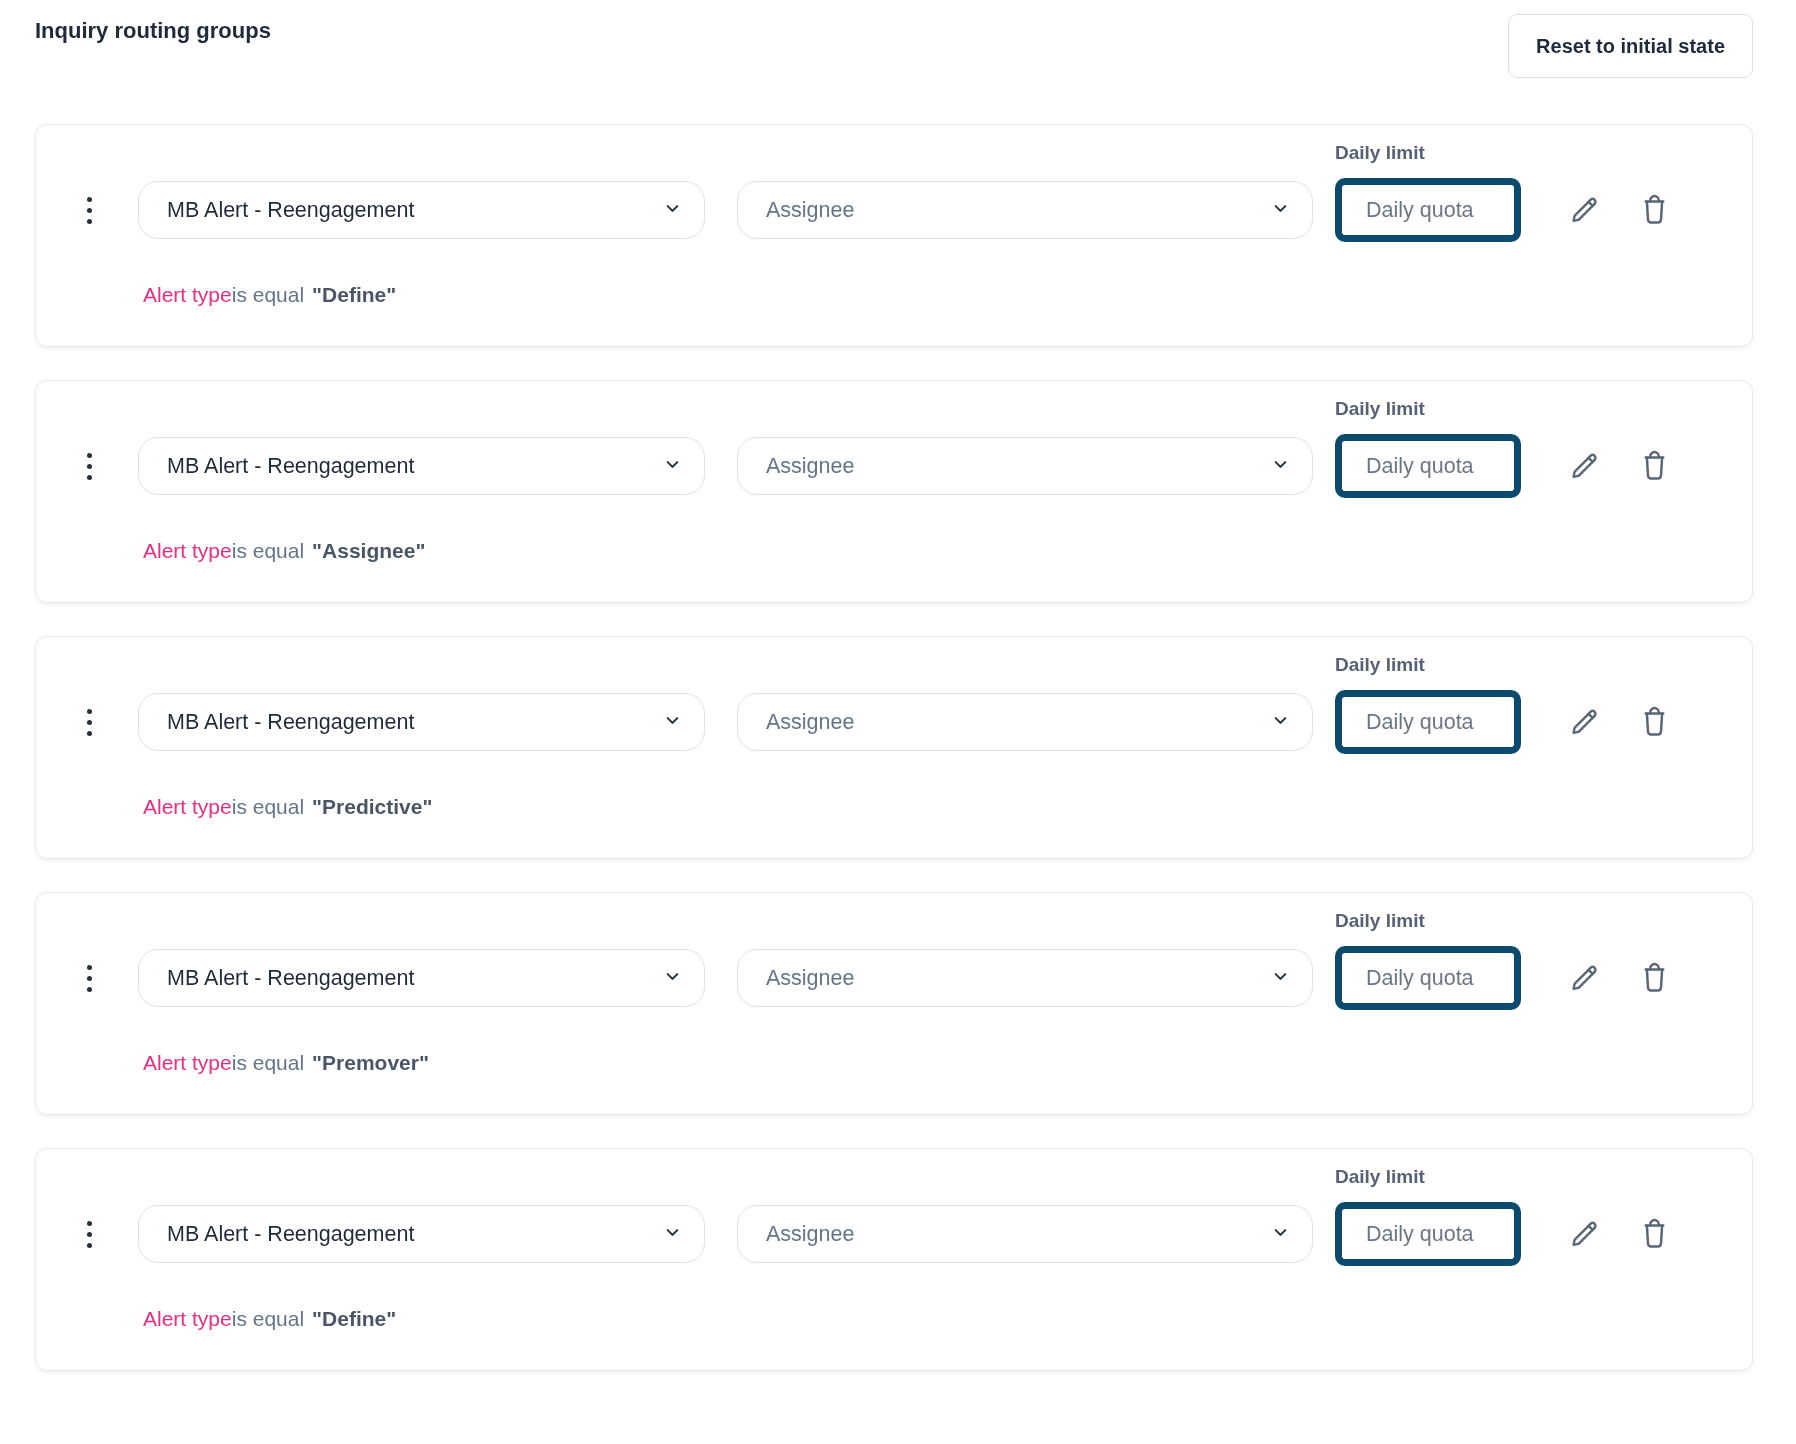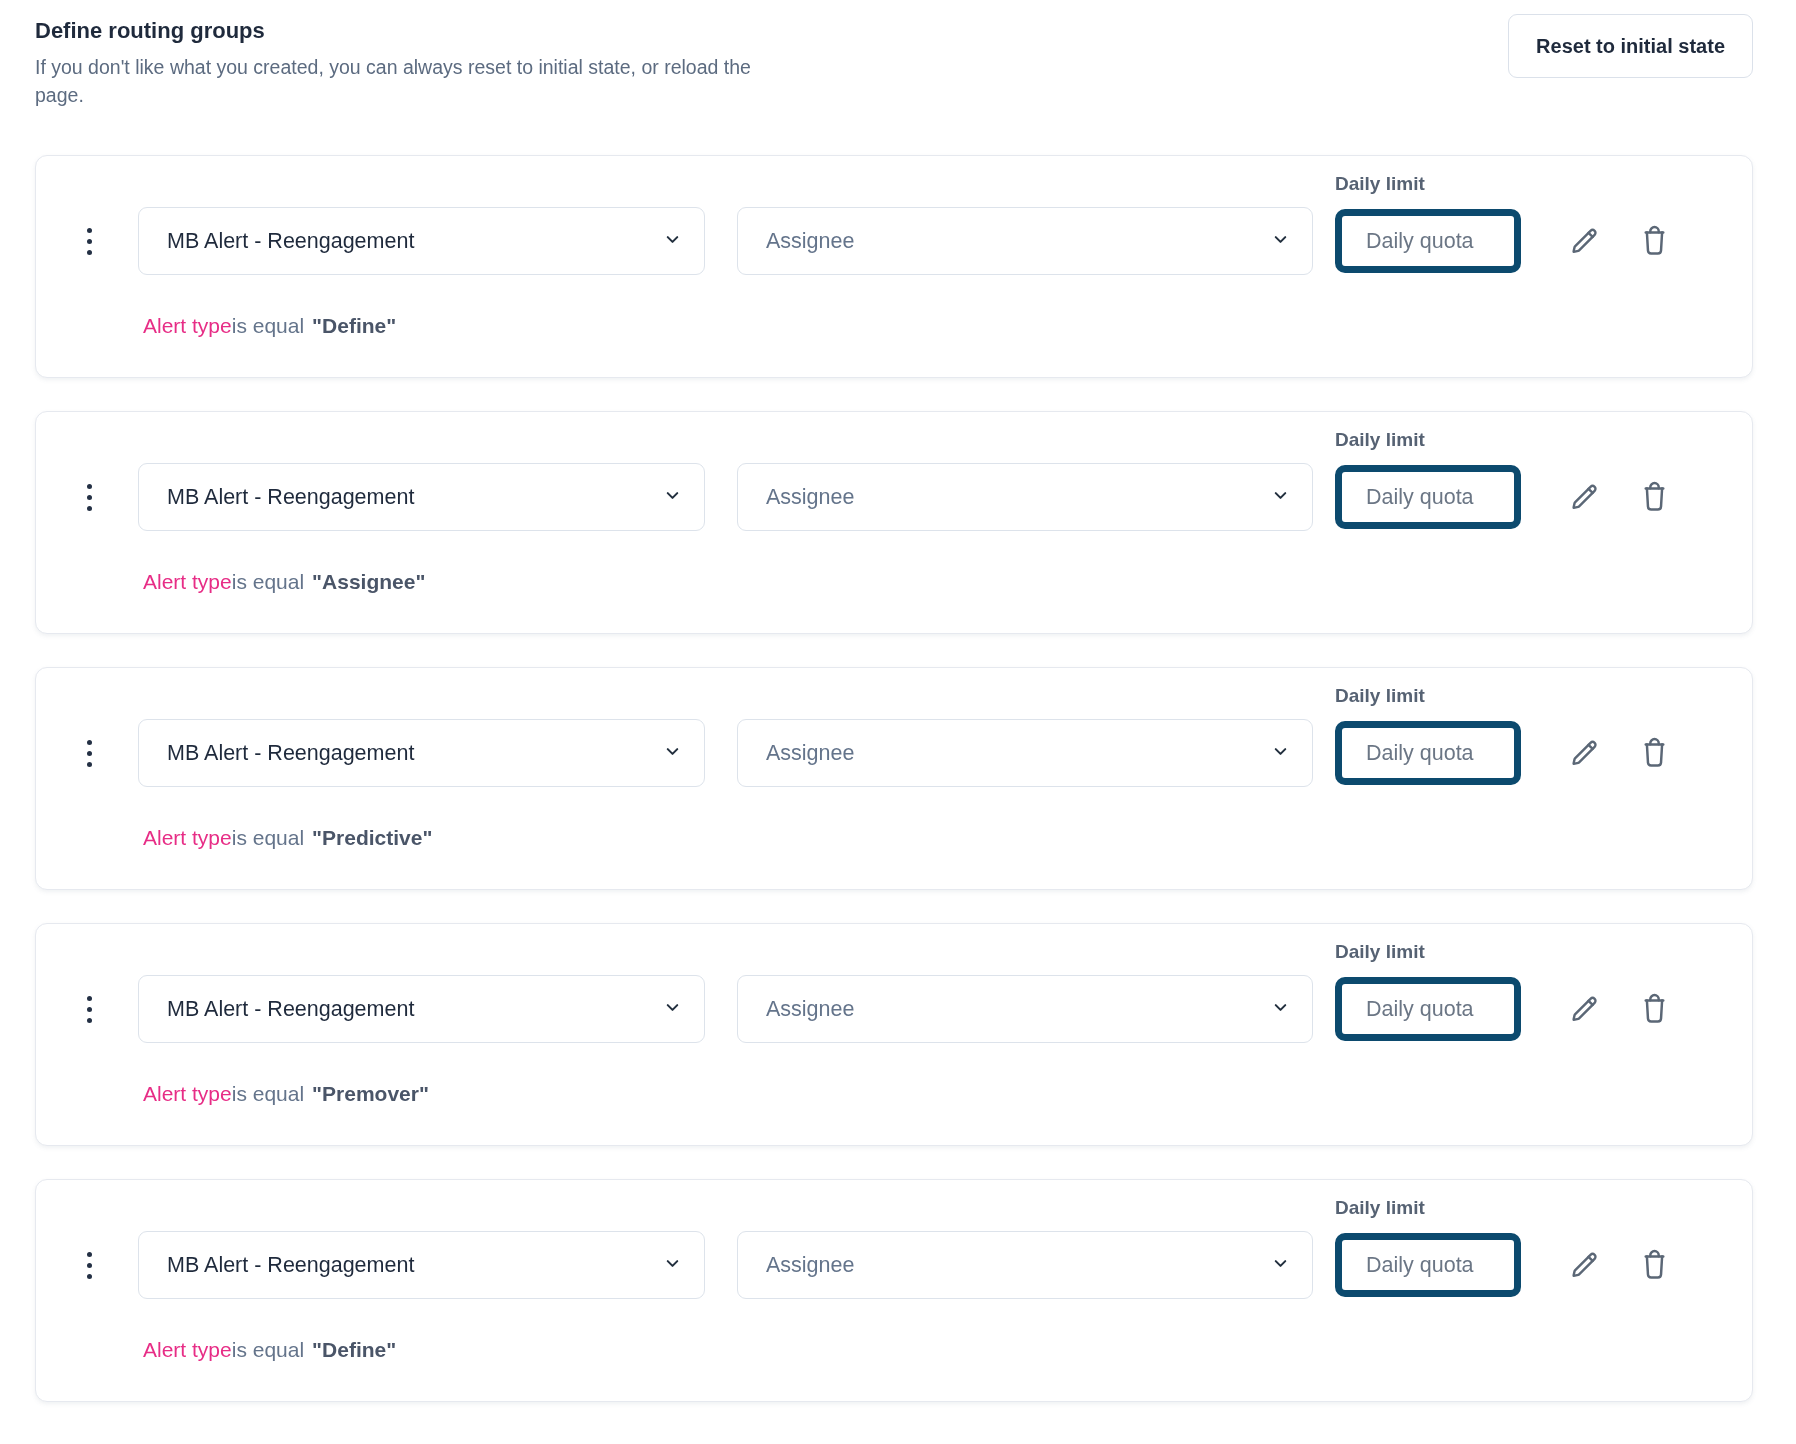--- a/index.html
+++ b/index.html
@@ -32,21 +32,21 @@
     height:223px;
   }
   .card-label-row { height:22px; margin-bottom:14px; }
   .daily-limit-label { display:inline-block; margin-left:1255px; font-size:19px; font-weight:700; color:#566273; }
 
   .controls-row { display:flex; align-items:center; height:64px; }
   .handle-col { width:58px; display:flex; align-items:center; }
   .dots { display:flex; flex-direction:column; gap:6px; margin-left:3px; cursor:grab; padding:4px; }
   .dot { width:5px; height:5px; border-radius:50%; background:#233044; }
 
-  .control { height:68px; border:1px solid #dde3eb; border-radius:9px; display:flex; align-items:center; background:#fff; }
+  .control { height:58px; border:1px solid #dde3eb; border-radius:20px; display:flex; align-items:center; background:#fff; }
   .select { justify-content:space-between; padding:0 22px 0 28px; cursor:pointer; }
   .select-alert { width:567px; }
   .select-assignee { width:576px; margin-left:32px; }
   .select-value { font-size:21.5px; color:#1f2a3c; white-space:nowrap; }
   .select-placeholder { font-size:21.5px; color:#64748b; white-space:nowrap; }
   .chev { flex:none; margin-left:12px; }
 
   .quota-input {
     width:186px; height:64px; margin-left:22px;
     border:7px solid #0c4a6e; border-radius:10px;
@@ -64,22 +64,21 @@
   .cond-op { color:#64748b; }
   .cond-quote-open { color:#4a5568; font-weight:700; margin-left:8px; }
   .cond-quote-close { color:#4a5568; font-weight:700; }
   .cond-value { color:#4a5568; font-weight:700; }
 </style>
 </head>
 <body>
 
 <div class="page-header">
   <div>
-    <h1 class="page-title">Define routing groups</h1>
-    <div class="page-subtitle">If you don't like what you created, you can always reset to initial state, or reload the page.</div>
+    <h1 class="page-title">Inquiry routing groups</h1>
   </div>
   <button class="reset-btn">Reset to initial state</button>
 </div>
 
 <div id="groups-list">
   <div class="card">
     <div class="card-label-row">
       <span class="daily-limit-label">Daily limit</span>
     </div>
     <div class="controls-row">

